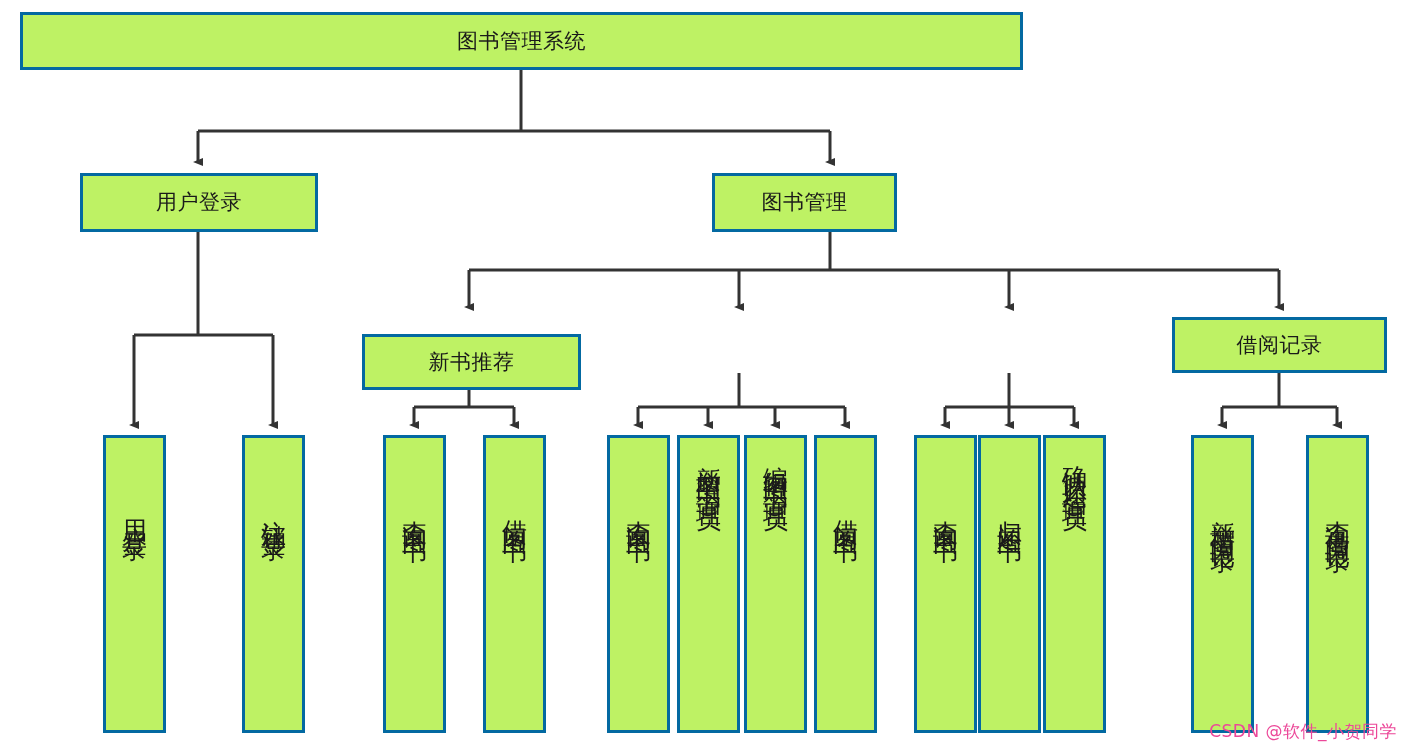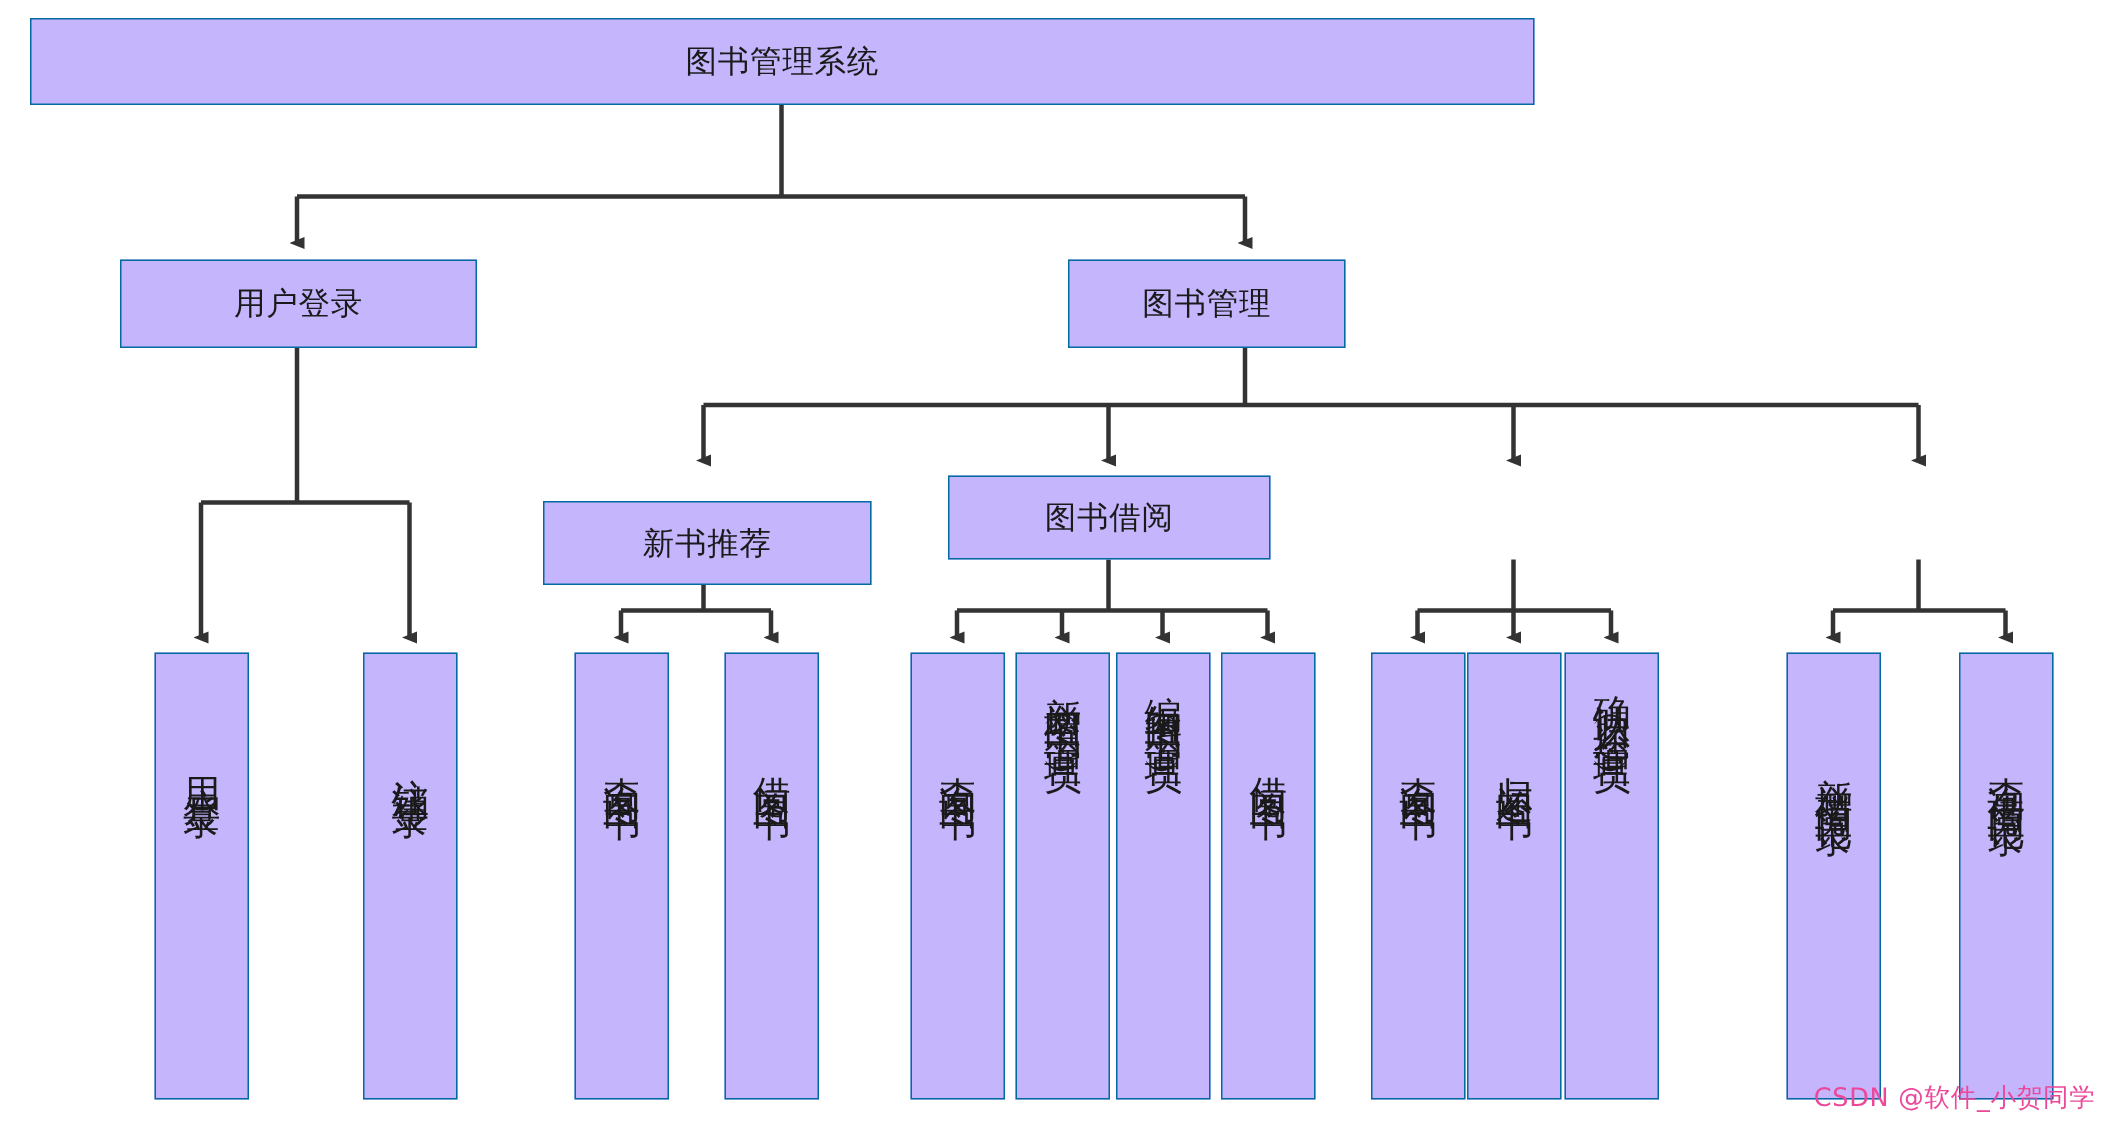--- a/index.html
+++ b/index.html
@@ -21,22 +21,22 @@
     position: absolute;
     left: 0;
     top: 0;
     width: 1405px;
     height: 747px;
     pointer-events: none;
   }
   .node {
     position: absolute;
     box-sizing: border-box;
-    background: #c4b5fd;
-    border: 1px solid #0369a1;
+    background: #bef264;
+    border: 3px solid #0369a1;
     display: flex;
     align-items: center;
     justify-content: center;
     color: #1a1a1a;
   }
   .node .label {
     display: block;
     text-align: center;
     line-height: 1.0;
   }
@@ -134,22 +134,22 @@
   <div class="node h" style="left:80px; top:173px; width:238px; height:59px;">
     <span class="label">用户登录</span>
   </div>
   <div class="node h" style="left:712px; top:173px; width:185px; height:59px;">
     <span class="label">图书管理</span>
   </div>
 
   <div class="node h" style="left:362px; top:334px; width:219px; height:56px;">
     <span class="label">新书推荐</span>
   </div>
-  <div class="node h" style="left:632px; top:317px; width:215px; height:56px;">
-    <span class="label">图书借阅</span>
+  <div class="node h" style="left:1172px; top:317px; width:215px; height:56px;">
+    <span class="label">借阅记录</span>
   </div>
 
   <div class="node v" style="left:103px; top:435px; width:63px; height:298px;">
     <span class="label">用户登录</span>
   </div>
   <div class="node v" style="left:242px; top:435px; width:63px; height:298px;">
     <span class="label">注销登录</span>
   </div>
 
   <div class="node v" style="left:383px; top:435px; width:63px; height:298px;">

